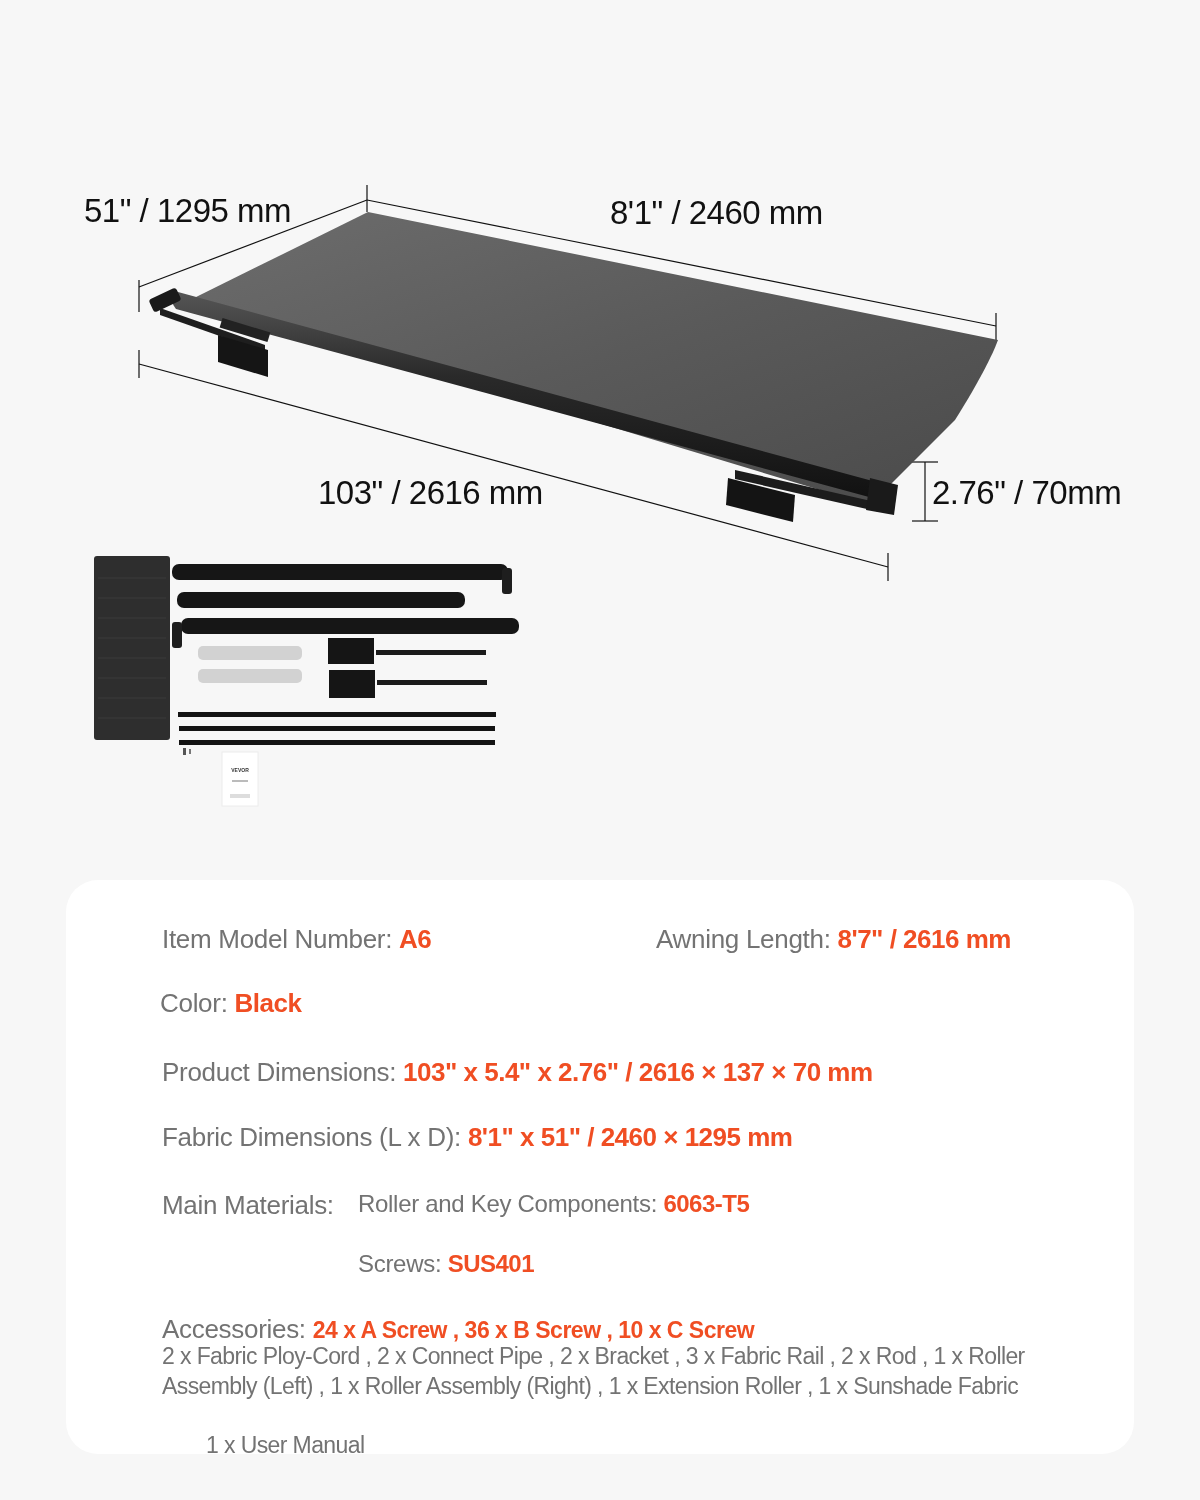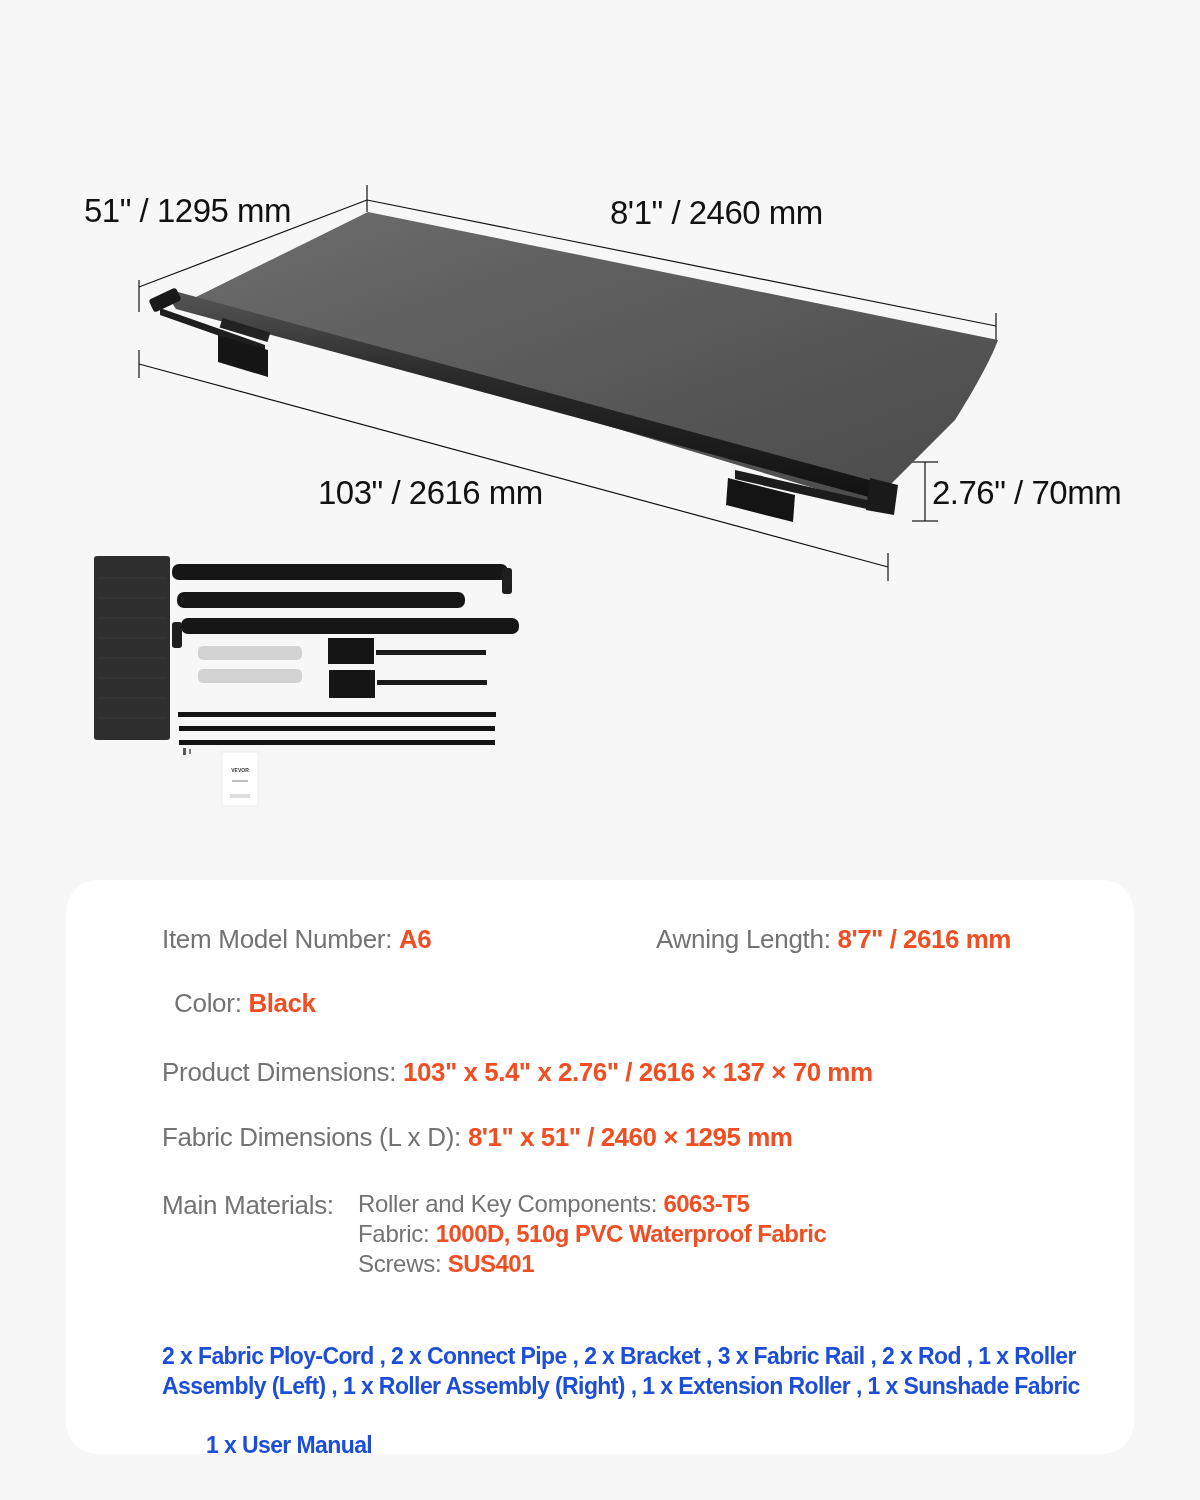--- a/index.html
+++ b/index.html
@@ -16,21 +16,21 @@
   }
   .kit { position: absolute; left: 88px; top: 548px; width: 440px; height: 260px; }
   .card {
     position: absolute; left: 66px; top: 880px; width: 1068px; height: 574px;
     background: #ffffff; border-radius: 32px;
   }
   .row { position: absolute; font-size: 26px; white-space: nowrap; letter-spacing: -0.3px; }
   .lbl { color: #737373; }
   .val { color: #f04e23; font-weight: bold; letter-spacing: -0.5px; margin-top: 36px; }
   .mat-line { position: absolute; left: 292px; font-size: 24px; white-space: nowrap; letter-spacing: -0.3px; }
-  .acc-line { position: absolute; left: 96px; font-size: 23px; white-space: nowrap; color: #1d4ed8; font-weight: bold; letter-spacing: -0.6px; }
+  .acc-line { position: absolute; left: 96px; font-size: 23px; white-space: nowrap; color: #737373; font-weight: normal; letter-spacing: -0.6px; }
 </style>
 </head>
 <body>
 
 <div class="diagram">
   <svg width="1200" height="600" viewBox="0 0 1200 600">
     <defs>
       <linearGradient id="fab" x1="0" y1="0" x2="1" y2="1">
         <stop offset="0" stop-color="#6d6d6d"></stop>
         <stop offset="0.5" stop-color="#5a5a5a"></stop>
@@ -130,41 +130,41 @@
 </div>
 
 <div class="card">
   <div class="row" style="left:96px; top:44px;">
     <span class="lbl">Item Model Number: </span><span class="val">A6</span>
   </div>
   <div class="row" style="left:590px; top:44px;">
     <span class="lbl">Awning Length: </span><span class="val">8'7" / 2616 mm</span>
   </div>
 
-  <div class="row" style="left:108px; top:108px;">
+  <div class="row" style="left:94px; top:108px;">
     <span class="lbl">Color: </span><span class="val">Black</span>
   </div>
 
   <div class="row" style="left:96px; top:177px;">
     <span class="lbl">Product Dimensions: </span><span class="val">103" x 5.4" x 2.76" / 2616 × 137 × 70 mm</span>
   </div>
 
   <div class="row" style="left:96px; top:242px;">
     <span class="lbl">Fabric Dimensions (L x D): </span><span class="val">8'1" x 51" / 2460 × 1295 mm</span>
   </div>
 
   <div class="row" style="left:96px; top:310px;">
     <span class="lbl">Main Materials:</span>
   </div>
   <div class="mat-line" style="top:310px;">
     <span class="lbl">Roller and Key Components: </span><span class="val">6063-T5</span>
   </div>
-  <div class="mat-line" style="top:340px;">
-    <span class="lbl">Fabric: </span><span class="val">1000D, 510g PVC Waterproof Fabric</span>
-  </div>
   <div class="mat-line" style="top:370px;">
     <span class="lbl">Screws: </span><span class="val">SUS401</span>
   </div>
 
+  <div class="row" style="left:96px; top:434px;">
+    <span class="lbl">Accessories: </span><span class="val" style="font-size:23px;">24 x A Screw , 36 x B Screw , 10 x C Screw</span>
+  </div>
   <div class="acc-line" style="top:463px;">2 x Fabric Ploy-Cord , 2 x Connect Pipe , 2 x Bracket , 3 x Fabric Rail , 2 x Rod , 1 x Roller</div>
   <div class="acc-line" style="top:493px;text-align:center;">Assembly (Left) , 1 x Roller Assembly (Right) , 1 x Extension Roller , 1 x Sunshade Fabric</div>
   <div class="acc-line" style="top:552px;margin-left:44px;">1 x User Manual</div>
 </div>
 
 </body></html>

